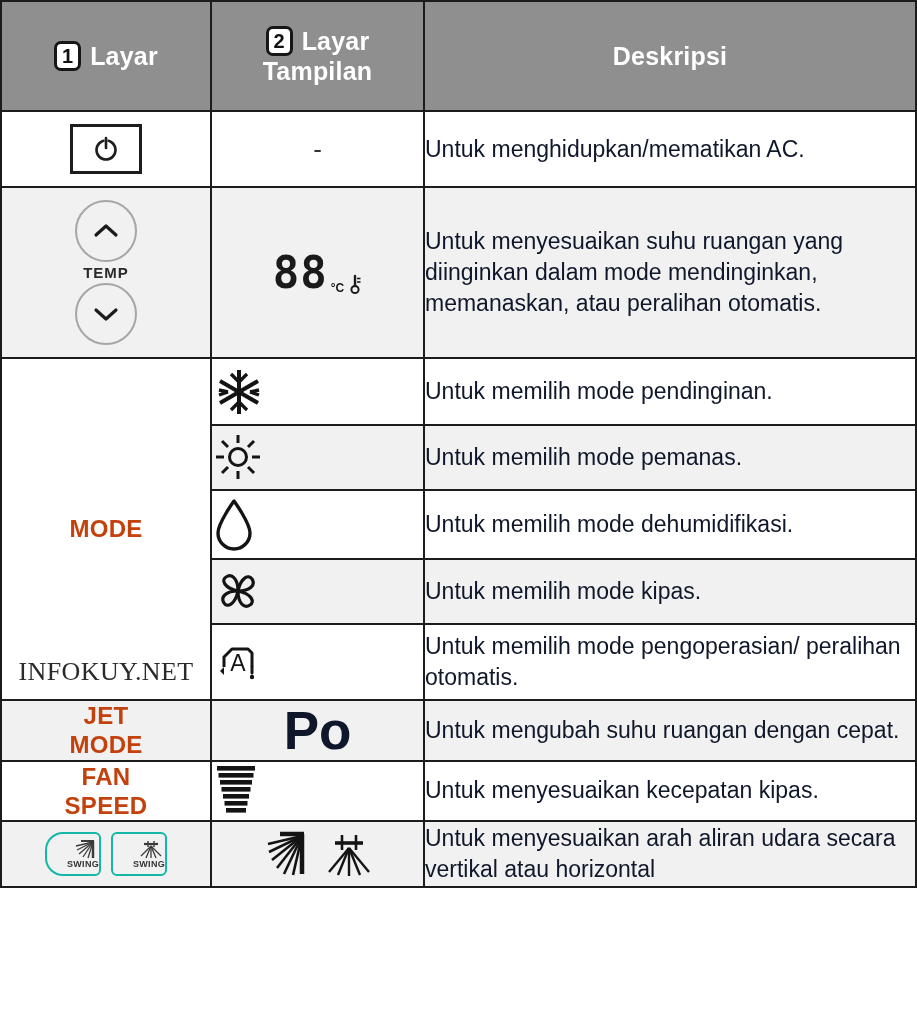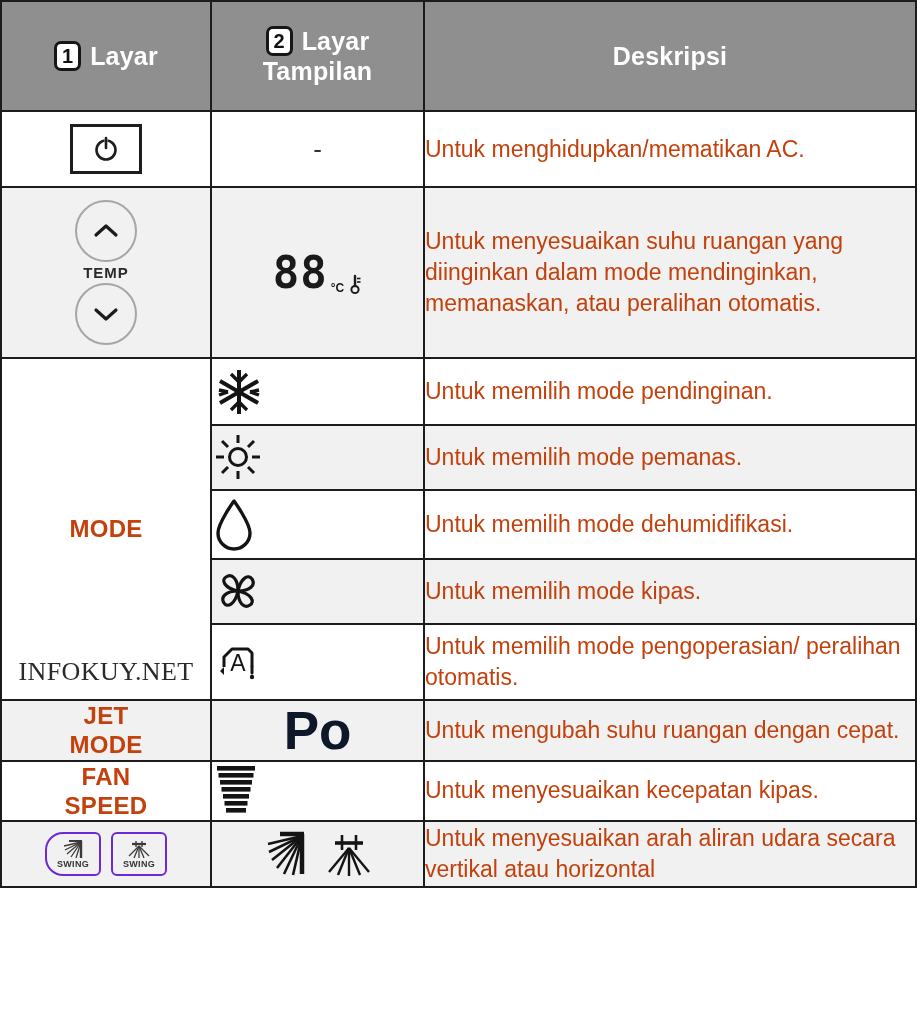--- a/index.html
+++ b/index.html
@@ -53,21 +53,21 @@
     border: 3px solid #161616;
     border-radius: 7px;
     font-size: 20px;
     font-weight: bold;
     flex: none;
     box-sizing: border-box;
   }
   
   .c-btn   { width: 210px; text-align: center; }
   .c-disp  { width: 213px; text-align: center; }
-  .c-desc  { padding: 14px 0 14px 18px; font-size: 23px; color: #c2410c; line-height: 1.34; }
+  .c-desc  { padding: 14px 0 14px 18px; font-size: 23px; color: #0f172a; line-height: 1.34; }
   tbody tr td { background: #ffffff; }
   tr.alt td { background: #f1f1f1; }
   td.alt-cell { background: #f1f1f1 !important; margin-top: 16px; }
   td.white-cell { background: #ffffff !important; }
 
   .btn-label {
     font-weight: bold;
     font-size: 24px;
     color: #c2410c;
     line-height: 1.22;
@@ -108,22 +108,22 @@
   .therm { margin-left: 4px; margin-top: 14px; }
   .po {
     font-family: Liberation Sans, sans-serif;
     font-size: 53px; font-weight: bold; color: #0f172a; line-height: 1;
   }
 
   
   .swingrow { display: flex; gap: 10px; align-items: center; justify-content: center; padding: 8px 0; }
   .swingbtn {
     width: 56px; height: 44px;
-    border: 2px solid #6d28d9;
-    display: flex; flex-direction: column; align-items: center; justify-content: center;
+    border: 2px solid #14b8a6;
+    display: flex; flex-direction: column; align-items: flex-end; justify-content: center;
     box-sizing: border-box;
   }
   .swingbtn.round { border-radius: 18px 6px 6px 18px; }
   .swingbtn.sq { border-radius: 6px; }
   .swinglabel { font-size: 9px; font-weight: bold; color: #333; letter-spacing: .3px; }
   .dispicons { display: flex; gap: 12px; align-items: center; justify-content: center; padding: 8px 0; }
 
   .wm {
     font-size: 26px;
     color: #2a2a2a;

